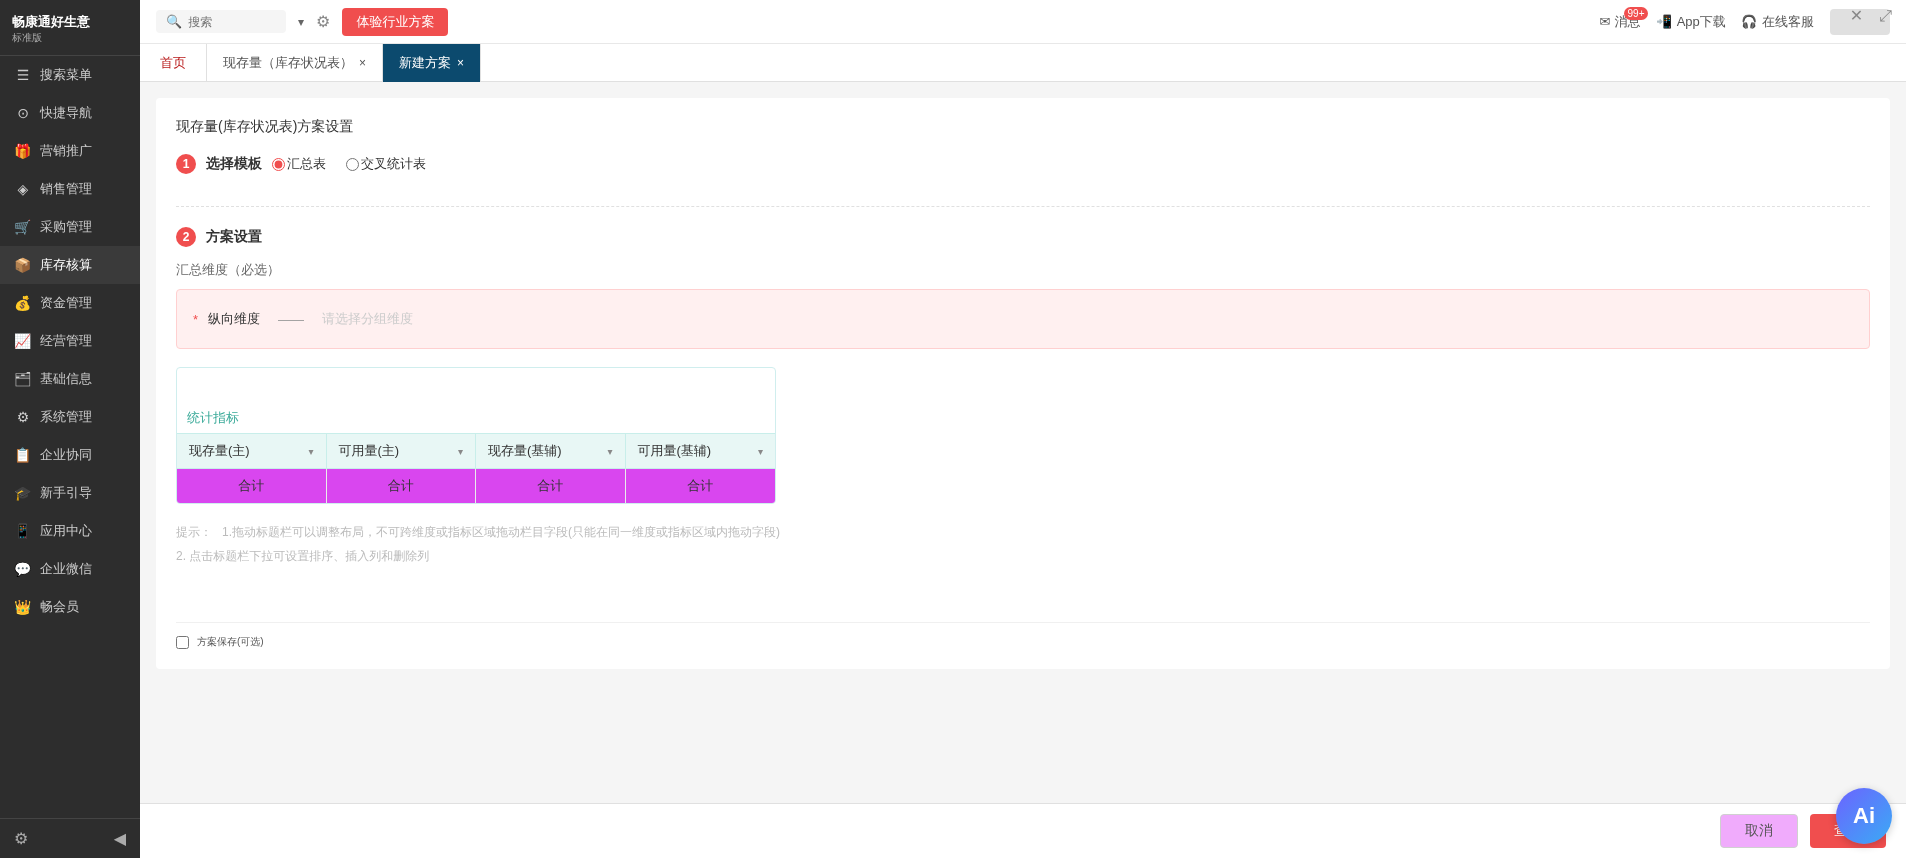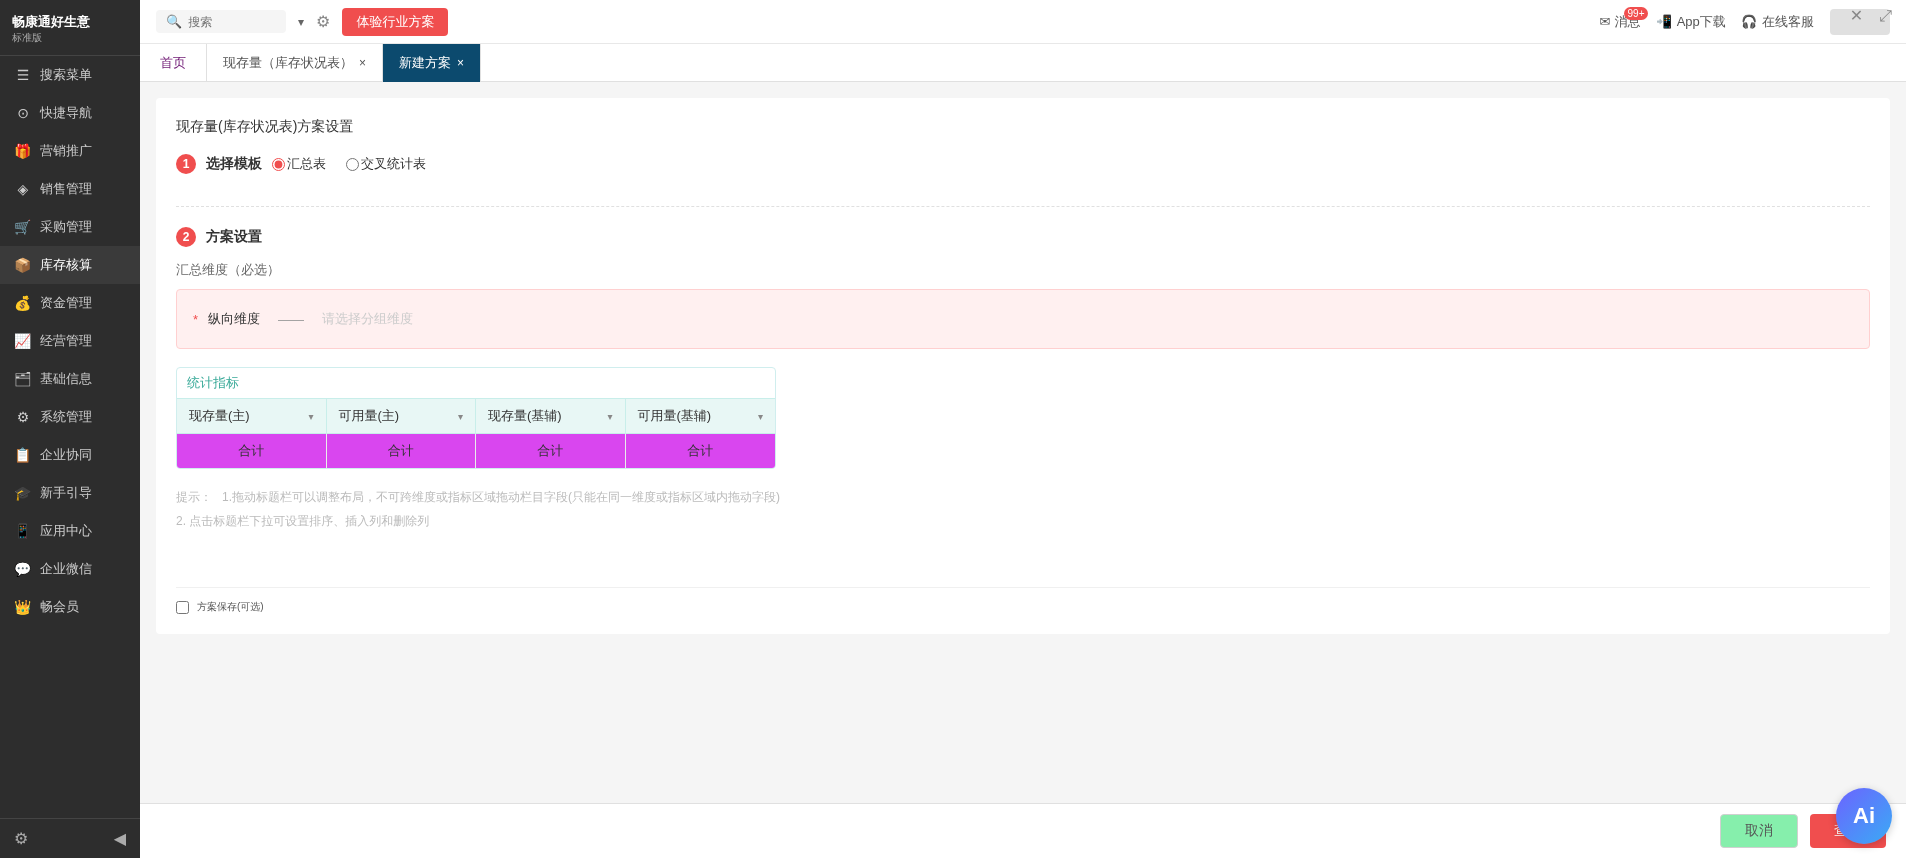--- a/index.html
+++ b/index.html
@@ -197,21 +197,21 @@
     .tab-close {
       font-size: 12px;
       cursor: pointer;
       color: inherit;
     }
     .tab-home {
       padding: 0 20px;
       height: 38px;
       display: flex;
       align-items: center;
-      color: #701a75;
+      color: #b91c1c;
       font-size: 13px;
       border-right: 1px solid #e0e0e0;
       cursor: pointer;
     }
 
     
     .content {
       flex: 1;
       background: #f5f5f5;
       overflow-y: auto;
@@ -411,21 +411,21 @@
     
     .footer-bar {
       background: #fff;
       border-top: 1px solid #e0e0e0;
       display: flex;
       justify-content: flex-end;
       padding: 10px 20px;
       gap: 12px;
     }
     .btn-cancel {
-      background: #86efac;
+      background: #f0abfc;
       border: 1px solid #d0d0d0;
       border-radius: 4px;
       padding: 7px 24px;
       font-size: 14px;
       cursor: pointer;
       color: #555;
     }
     .btn-query {
       background: #f04e4e;
       border: none;
@@ -629,21 +629,21 @@
 
         <div class="dim-box">
           <span class="dim-required">*</span>
           <span class="dim-label">纵向维度</span>
           <span class="dim-dash">——</span>
           <span class="dim-placeholder">请选择分组维度</span>
         </div>
 
 
         <div class="stats-table">
-          <div class="stats-table-header" style="padding:6px 10px; border-bottom:1px solid #c8eeea;">统计指标</div>
+          <div class="stats-table-header" style="padding:6px 10px; border-bottom:1px solid #c8eeea;margin-top:35px;">统计指标</div>
           <div class="stats-cols">
             <div class="stats-col-header">
               <span>现存量(主)</span>
               <span class="chevron-down">▾</span>
             </div>
             <div class="stats-col-header">
               <span>可用量(主)</span>
               <span class="chevron-down">▾</span>
             </div>
             <div class="stats-col-header">

